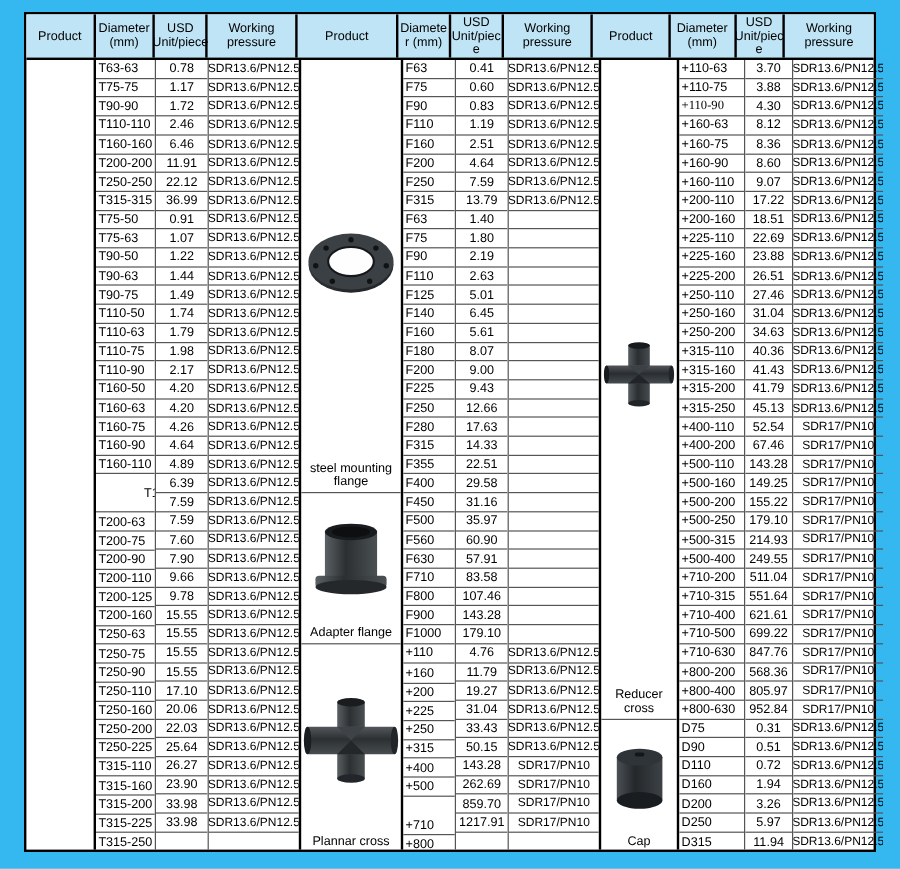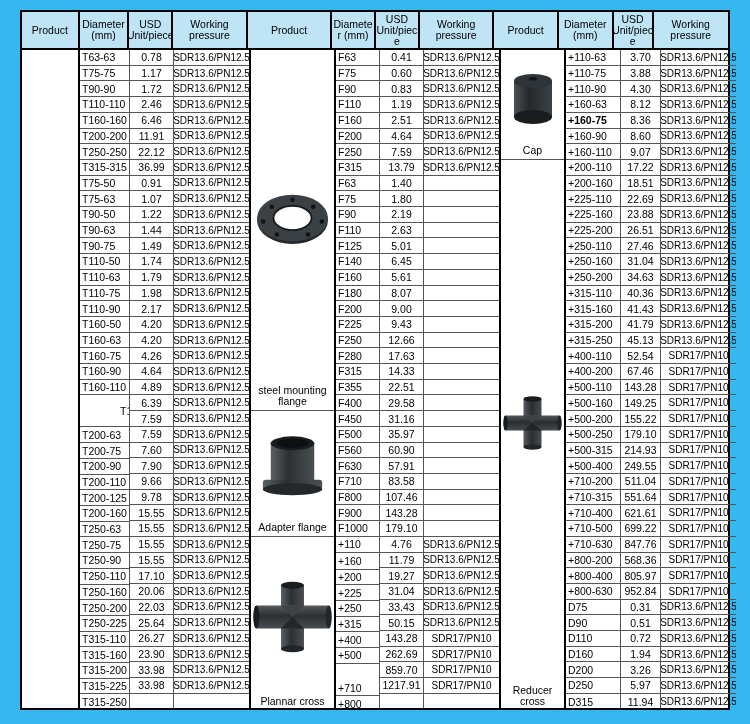--- a/index.html
+++ b/index.html
@@ -482,38 +482,20 @@
           <div class="cell wp" style="height: 15.7143px;">SDR13.6/PN12.5</div>
           <div class="cell wp" style="height: 15.7143px;">SDR17/PN10</div>
           <div class="cell wp" style="height: 15.7143px;">SDR17/PN10</div>
           <div class="cell wp" style="height: 15.7143px;">SDR17/PN10</div>
           <div class="cell wp" style="height: 15.7143px;">SDR17/PN10</div>
           <div class="cell wp" style="height: 15.7143px;"></div>
         </div>
       </div>
       <div class="group">
         <div class="col prod w-prod3">
-          <div class="prodblock" style="height: 110px;">
-            <div class="prodimg">
-              <svg width="62" height="62" viewBox="0 0 62 62">
-    <defs>
-                  <linearGradient id="g7" x1="0" y1="0" x2="1" y2="0">
-      <stop offset="0" stop-color="#4b5055"></stop>
-                    <stop offset="0.4" stop-color="#24282b"></stop>
-                    <stop offset="1" stop-color="#3d4246"></stop>
-    </linearGradient>
-                </defs>
-    <rect x="12" y="14" width="38" height="36" fill="url(#g7)"></rect>
-    <ellipse cx="31" cy="14" rx="19" ry="7" fill="#2f3438"></ellipse>
-    <ellipse cx="31" cy="50" rx="19" ry="7" fill="#1a1d20"></ellipse>
-    <rect x="27" y="10" width="8" height="3.4" rx="1.6" fill="#14171a"></rect>
-  </svg>
-            </div>
-            <div class="prodcap">Cap</div>
-          </div>
           <div class="prodblock" style="height: 550px;">
             <div class="prodimg">
               <svg width="84" height="76" viewBox="0 0 84 76">
     <defs>
                   <linearGradient id="g6" x1="0" y1="0" x2="1" y2="0">
       <stop offset="0" stop-color="#575c61"></stop>
                     <stop offset="0.45" stop-color="#2a2e31"></stop>
                     <stop offset="1" stop-color="#474c50"></stop>
     </linearGradient>
     <linearGradient id="g6v" x1="0" y1="0" x2="0" y2="1">
@@ -527,27 +509,45 @@
     <polygon points="30,28 54,28 42,38" fill="#3c4145"></polygon>
     <polygon points="30,48 54,48 42,38" fill="#212528"></polygon>
     <ellipse cx="42" cy="6" rx="12" ry="3.6" fill="#181b1d"></ellipse>
     <ellipse cx="42" cy="70" rx="12" ry="3.6" fill="#212528"></ellipse>
     <ellipse cx="6" cy="38" rx="3" ry="10" fill="#181b1d"></ellipse>
     <ellipse cx="78" cy="38" rx="3" ry="10" fill="#212528"></ellipse>
   </svg>
             </div>
             <div class="prodcap"><span>Reducer</span><br><span>cross</span></div>
           </div>
+          <div class="prodblock" style="height: 110px;">
+            <div class="prodimg">
+              <svg width="62" height="62" viewBox="0 0 62 62">
+    <defs>
+                  <linearGradient id="g7" x1="0" y1="0" x2="1" y2="0">
+      <stop offset="0" stop-color="#4b5055"></stop>
+                    <stop offset="0.4" stop-color="#24282b"></stop>
+                    <stop offset="1" stop-color="#3d4246"></stop>
+    </linearGradient>
+                </defs>
+    <rect x="12" y="14" width="38" height="36" fill="url(#g7)"></rect>
+    <ellipse cx="31" cy="14" rx="19" ry="7" fill="#2f3438"></ellipse>
+    <ellipse cx="31" cy="50" rx="19" ry="7" fill="#1a1d20"></ellipse>
+    <rect x="27" y="10" width="8" height="3.4" rx="1.6" fill="#14171a"></rect>
+  </svg>
+            </div>
+            <div class="prodcap">Cap</div>
+          </div>
         </div>
         <div class="col w-dia3">
           <div class="cell txt" style="height: 15.7143px;">+110-63</div>
           <div class="cell txt" style="height: 15.7143px;">+110-75</div>
-          <div class="cell txt" style="height: 15.7143px;">+110-90</div>
+          <div class="cell txt" style="height: 15.7143px; font-family: Liberation Serif, serif;">+110-90</div>
           <div class="cell txt" style="height: 15.7143px;">+160-63</div>
-          <div class="cell txt" style="height: 15.7143px; font-weight: bold;">+160-75</div>
+          <div class="cell txt" style="height: 15.7143px;">+160-75</div>
           <div class="cell txt" style="height: 15.7143px;">+160-90</div>
           <div class="cell txt" style="height: 15.7143px;">+160-110</div>
           <div class="cell txt" style="height: 15.7143px;">+200-110</div>
           <div class="cell txt" style="height: 15.7143px;">+200-160</div>
           <div class="cell txt" style="height: 15.7143px;">+225-110</div>
           <div class="cell txt" style="height: 15.7143px;">+225-160</div>
           <div class="cell txt" style="height: 15.7143px;">+225-200</div>
           <div class="cell txt" style="height: 15.7143px;">+250-110</div>
           <div class="cell txt" style="height: 15.7143px;">+250-160</div>
           <div class="cell txt" style="height: 15.7143px;">+250-200</div>

